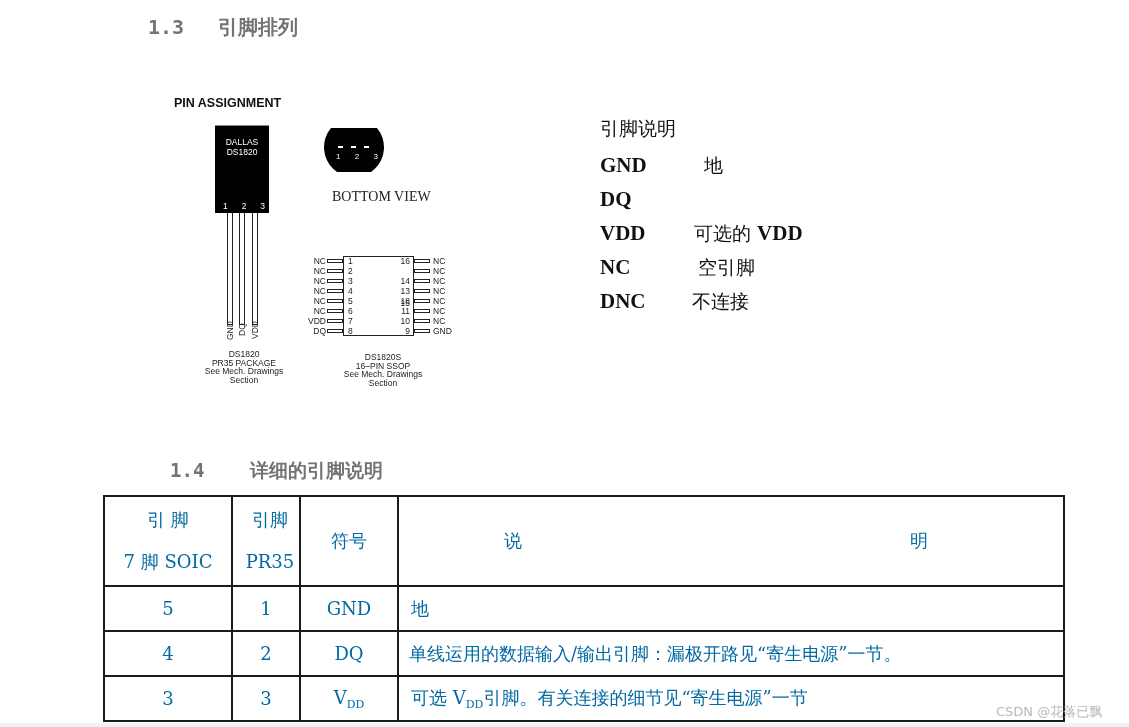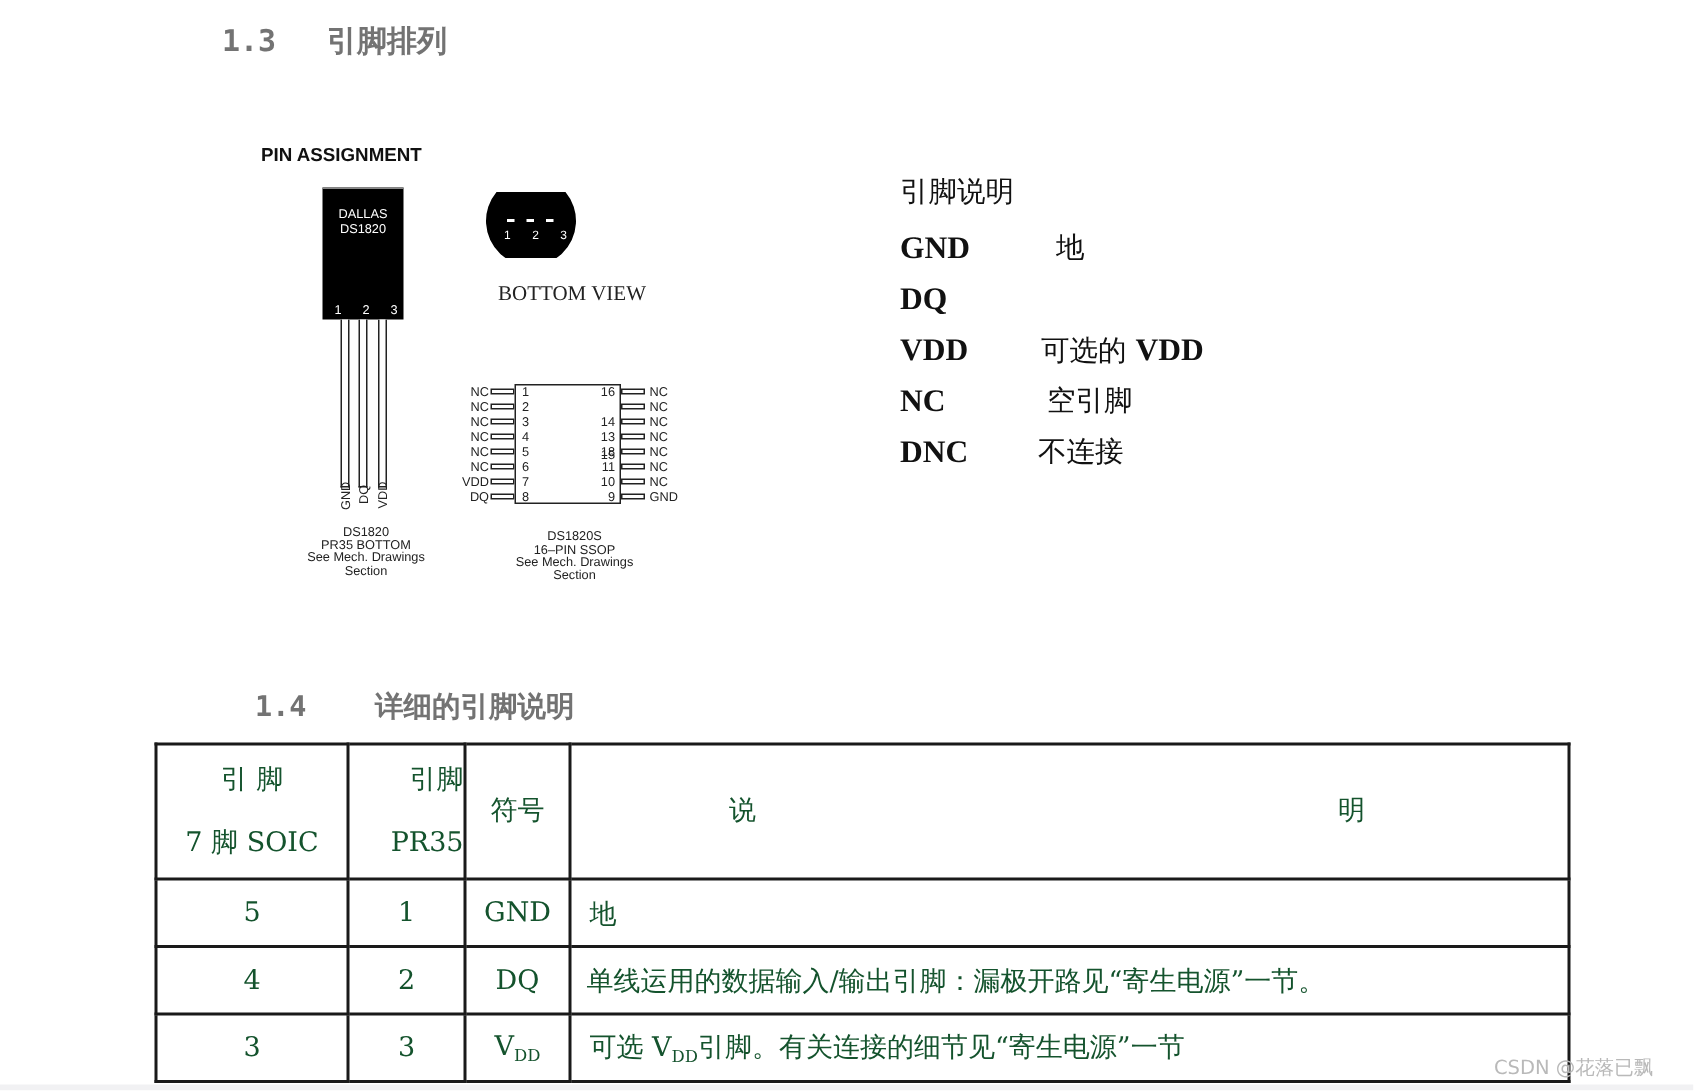--- a/index.html
+++ b/index.html
@@ -31,21 +31,21 @@
 
     
     .legend { position: absolute; left: 600px; top: 114px; font-family: "Liberation Serif", serif; font-size: 21px; color: #111; }
     .legend .heading { font-family: "DejaVu Sans", sans-serif; font-size: 19px; height: 34px; line-height: 28px; }
     .legend .row { display: flex; height: 34px; line-height: 34px; }
     .legend .sym { font-weight: bold; }
     .legend .desc { font-family: "DejaVu Sans", sans-serif; font-size: 19px; }
     .legend .desc b { font-family: "Liberation Serif", serif; font-size: 21px; }
 
     
-    table.pins-table { position: absolute; left: 103px; top: 495px; border-collapse: collapse; font-family: "DejaVu Serif", serif; font-size: 18px; color: #14532d; }
+    table.pins-table { position: absolute; left: 103px; top: 495px; border-collapse: collapse; font-family: "DejaVu Serif", serif; font-size: 18px; color: #0369a1; }
     table.pins-table td, table.pins-table th { border: 2px solid #1a1a1a; font-weight: normal; text-align: center; vertical-align: middle; }
     table.pins-table th { height: 90px; line-height: 42px; }
     table.pins-table td { height: 45px; }
     table.pins-table td.desc { text-align: left; padding-left: 12px; white-space: nowrap; }
     .hdr-desc { display: flex; justify-content: space-between; padding: 0 135px 0 105px; }
     .sub { font-size: 11px; vertical-align: -4px; }
 
     .watermark { position: absolute; left: 996px; top: 703px; font-family: "DejaVu Sans", sans-serif; font-size: 13px; color: #b9b9b9; white-space: nowrap; }
     .bottom-strip { position: absolute; left: 0; right: 0; top: 723px; height: 4px; background: #f1f1f3; }
   </style>
@@ -70,21 +70,21 @@
   </div>
 </div>
 <div class="lead" style="left:227px"></div>
 <div class="lead" style="left:239px"></div>
 <div class="lead" style="left:252px"></div>
 <div class="lead-label" style="left:225px; top:340px">GND</div>
 <div class="lead-label" style="left:237px; top:336px">DQ</div>
 <div class="lead-label" style="left:250px; top:339px">VDD</div>
 <div class="caption" style="left:196px; top:350px; width:96px">
   <div>DS1820</div>
-  <div>PR35 BOTTOM</div>
+  <div>PR35 PACKAGE</div>
   <div>See Mech. Drawings</div>
   <div>Section</div>
 </div>
 
 <svg class="bottom-view" viewBox="0 0 62 46">
   <path d="M8,2 L54,2 A30,30 0 1 1 8,2 Z" fill="#000"></path>
   <rect x="15" y="20" width="5" height="2" fill="#fff"></rect>
   <rect x="28" y="20" width="5" height="2" fill="#fff"></rect>
   <rect x="41" y="20" width="5" height="2" fill="#fff"></rect>
 </svg>
@@ -180,25 +180,25 @@
   <span class="num">1.4</span><span>详细的引脚说明</span>
 </div>
 
 <table class="pins-table">
   <tbody>
       <tr>
     <th style="width:128px">
       <div>引 脚</div>
       <div>7 脚 SOIC</div>
     </th>
-    <th style="width:78px; text-align:right; padding-left:8px">
+    <th style="width:68px; text-align:center; padding-left:8px">
       <div>引脚</div>
       <div>PR35</div>
     </th>
-    <th style="width:70px">符号</th>
+    <th style="width:98px">符号</th>
     <th style="width:666px">
       <div class="hdr-desc">
         <span>说</span>
         <span>明</span>
       </div>
     </th>
   </tr>
   <tr>
     <td>5</td>
     <td>1</td>

